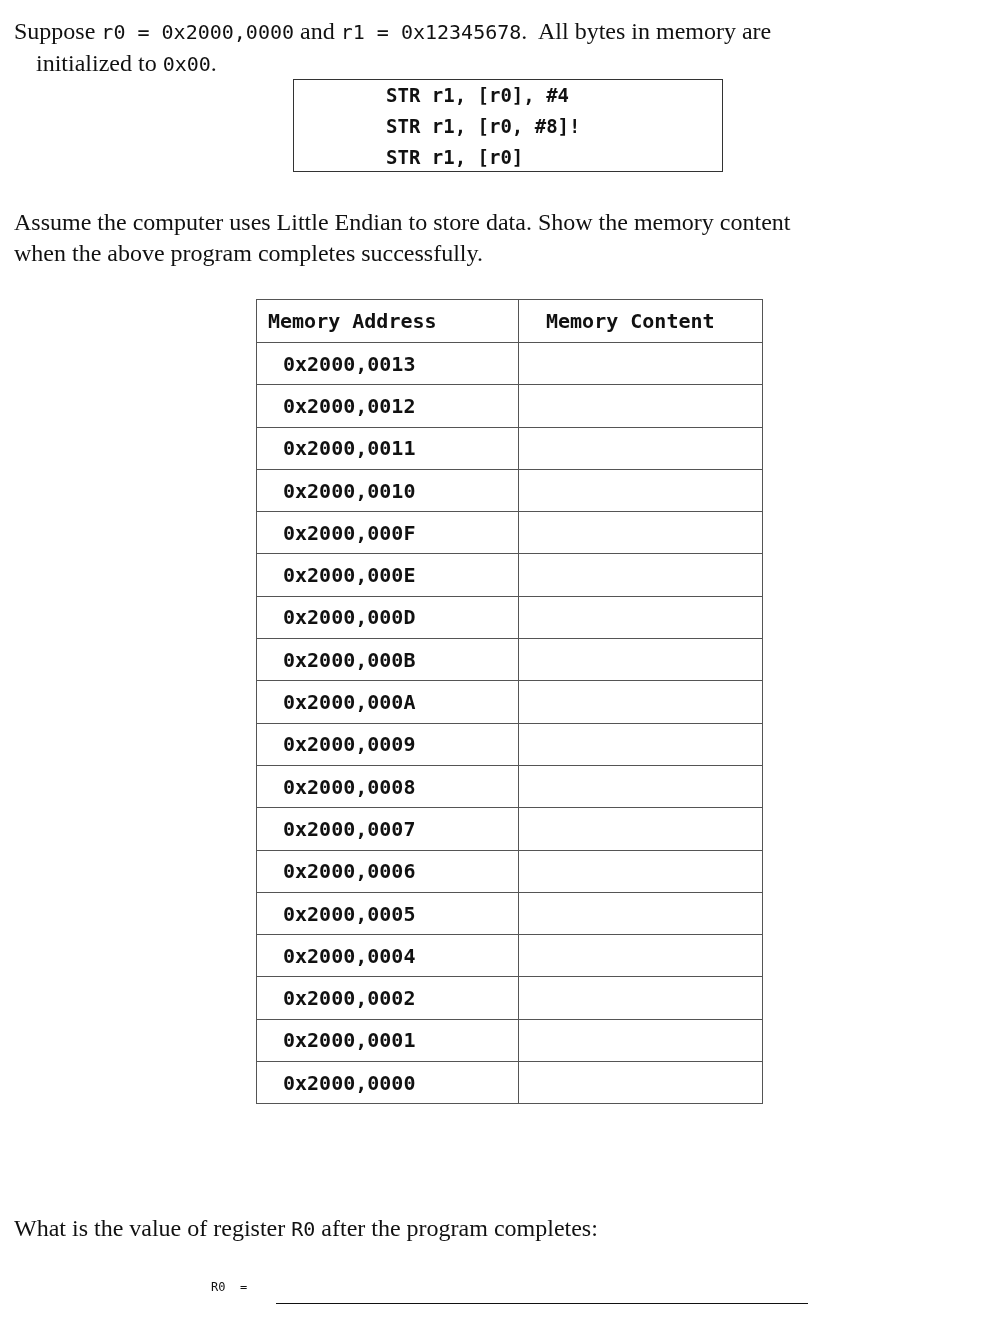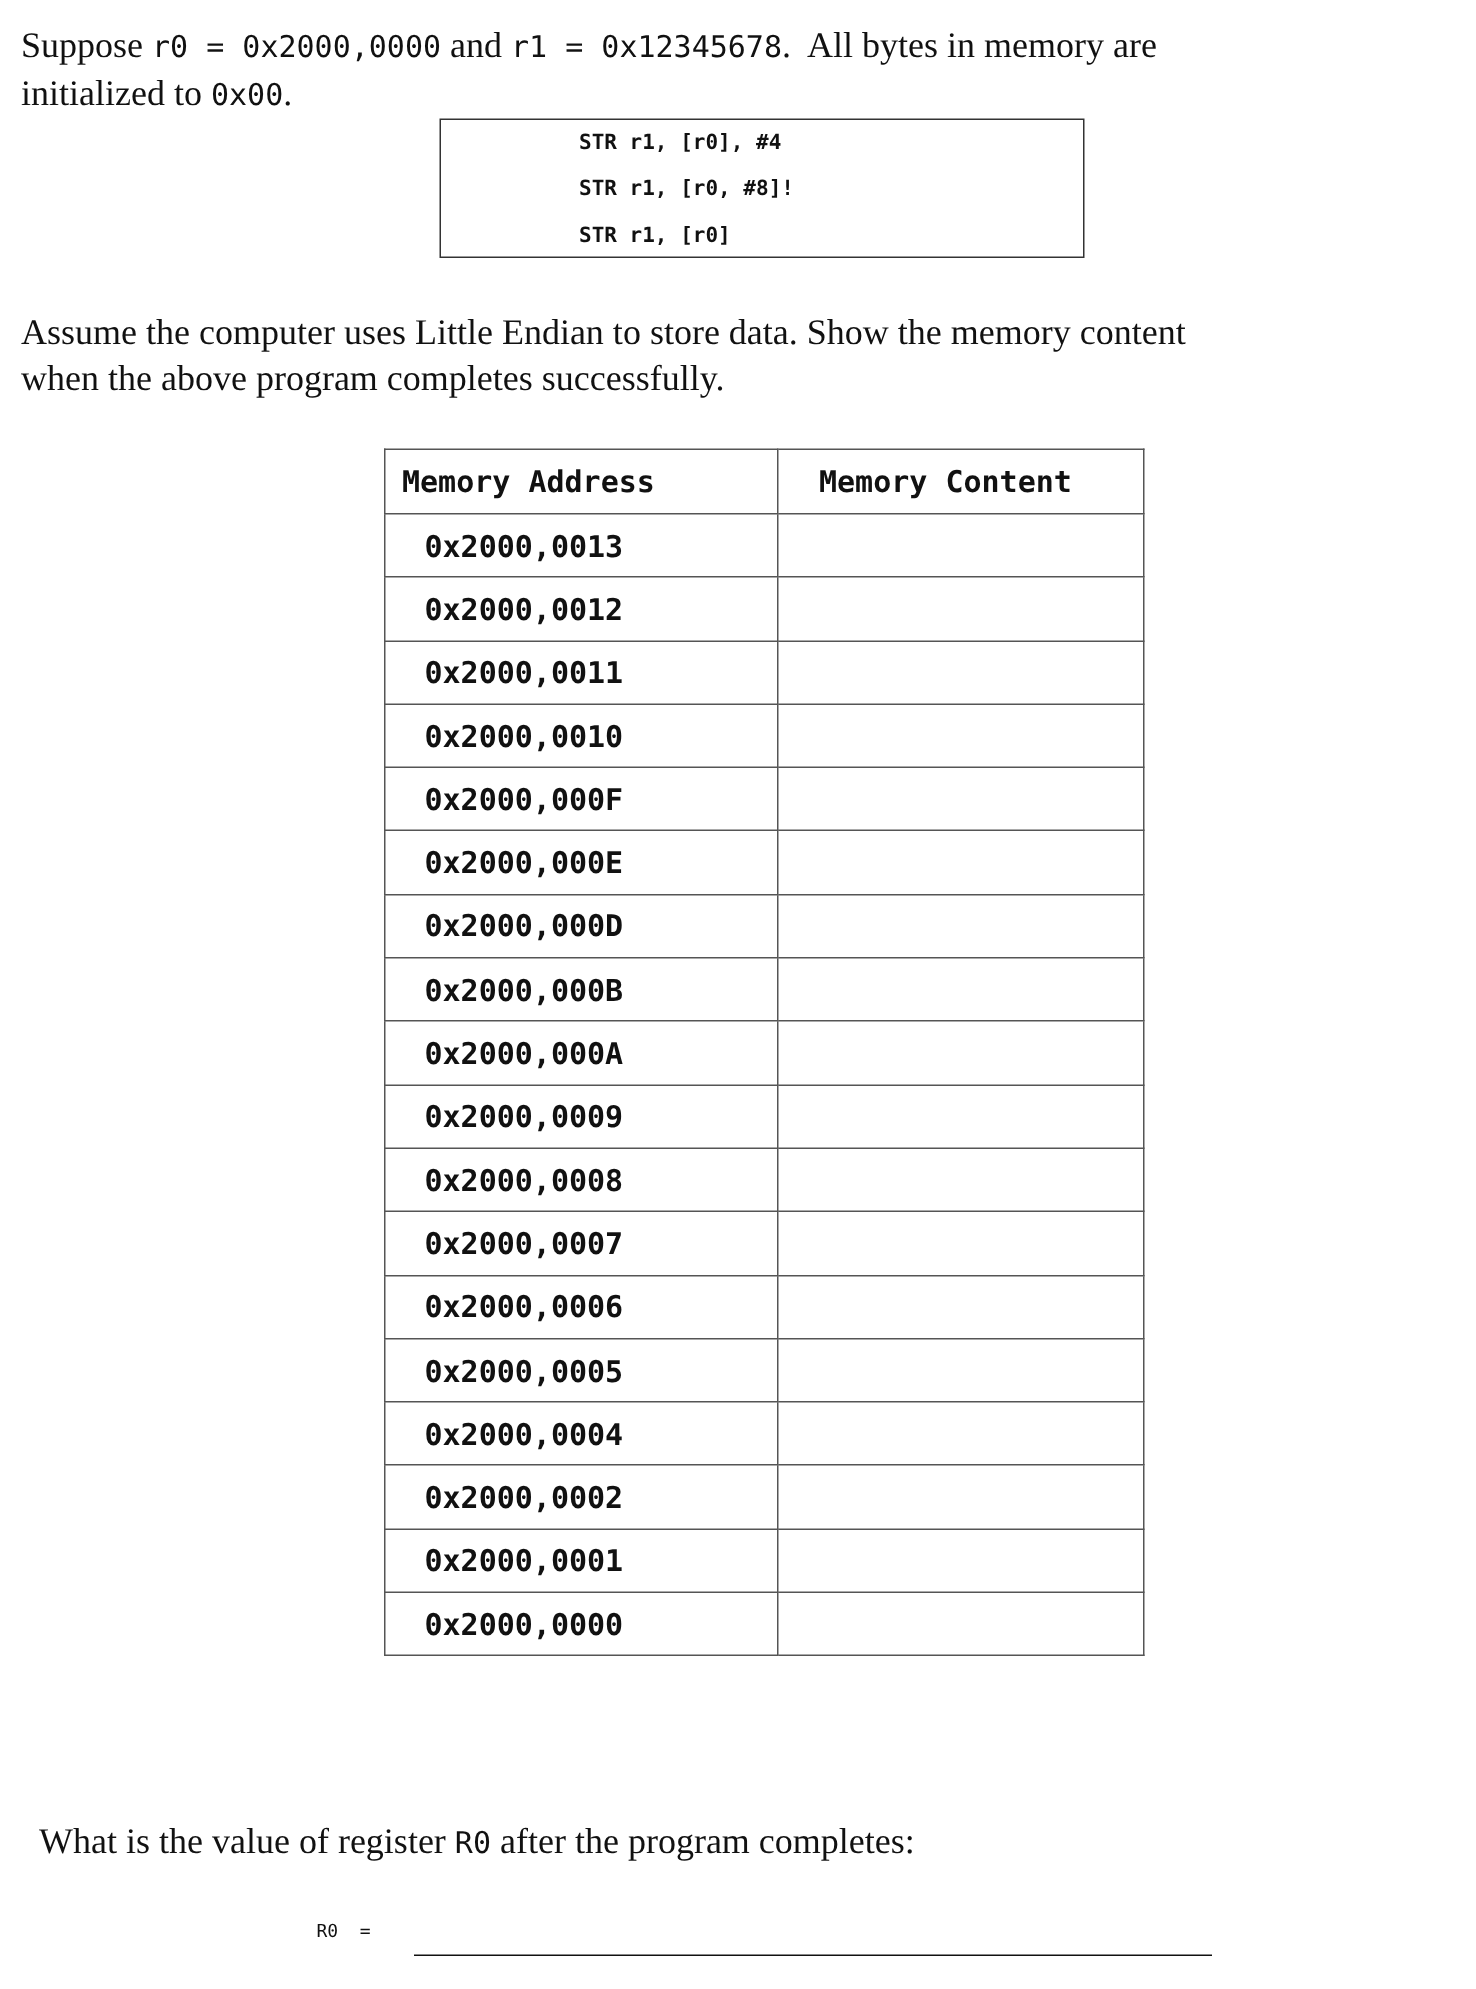--- a/index.html
+++ b/index.html
@@ -2,38 +2,38 @@
 <html><head>
 <meta charset="utf-8">
 <style>
   html,body{margin:0;padding:0;background:#fff;}
   body{width:984px;height:1326px;position:relative;overflow:hidden;color:#111;
     font-family:"DejaVu Serif","Liberation Serif",serif;}
   .serif{font-family:"Liberation Serif","DejaVu Serif",serif;font-size:24px;}
   .p{position:absolute;left:14px;line-height:31px;}
   .inline-mono{font-family:"DejaVu Sans Mono","Liberation Mono",monospace;font-size:20px;}
   .codebox{position:absolute;left:293px;top:79px;width:430px;height:93px;border:1.5px solid #333;box-sizing:border-box;}
-  .codeline{position:absolute;left:92px;font-family:"DejaVu Sans Mono","Liberation Mono",monospace;font-weight:bold;font-size:14px;line-height:31px;white-space:pre;}
+  .codeline{position:absolute;left:92px;font-family:"DejaVu Sans Mono","Liberation Mono",monospace;font-weight:bold;font-size:19px;line-height:31px;white-space:pre;}
   table.mem{position:absolute;left:256px;top:299px;border-collapse:collapse;}
   table.mem td,table.mem th{border:1.5px solid #555;font-family:"DejaVu Sans Mono","Liberation Mono",monospace;font-weight:bold;font-size:20px;padding:0;}
   table.mem th{height:42px;text-align:left;padding-left:11px;}
   table.mem th.c2{padding-left:27px;}
   table.mem td.addr{width:262px;text-align:left;padding-left:26px;box-sizing:border-box;}
   table.mem td.cont{width:243px;}
   table.mem tr.row td{height:41.3px;}
   .r0label{position:absolute;left:211px;top:1280px;font-family:"DejaVu Sans Mono","Liberation Mono",monospace;font-size:12px;}
   .r0line{position:absolute;left:276px;top:1303px;width:532px;border-bottom:1.5px solid #111;height:0;}
 </style>
 </head>
 <body>
 
 <div class="p serif" style="top:16px;">
   <span>Suppose </span><span class="inline-mono">r0</span><span class="inline-mono" style="white-space:pre"> = </span><span class="inline-mono">0x2000,0000</span><span> and </span><span class="inline-mono">r1</span><span class="inline-mono" style="white-space:pre"> = </span><span class="inline-mono">0x12345678</span><span style="white-space:pre">.  All bytes in memory are</span>
 </div>
-<div class="p serif" style="top:48px;">
+<div class="p serif" style="top:48px;margin-left:22px;">
   <span>initialized to </span><span class="inline-mono">0x00</span><span>.</span>
 </div>
 
 <div class="codebox">
   <div class="codeline" style="top:0px;">STR r1, [r0], #4</div>
   <div class="codeline" style="top:31px;">STR r1, [r0, #8]!</div>
   <div class="codeline" style="top:62px;">STR r1, [r0]</div>
 </div>
 
 <div class="p serif" style="top:207px;">Assume the computer uses Little Endian to store data. Show the memory content</div>
@@ -115,18 +115,18 @@
         <td class="addr">0x2000,0001</td>
         <td class="cont"></td>
       </tr>
       <tr class="row">
         <td class="addr">0x2000,0000</td>
         <td class="cont"></td>
       </tr>
     </tbody>
 </table>
 
-<div class="p serif" style="top:1213px;margin-left:12px;">
+<div class="p serif" style="top:1213px;">
   <span>What is the value of register </span><span class="inline-mono">R0</span><span> after the program completes:</span>
 </div>
 
 <div class="r0label" style="white-space:pre">R0  =</div>
 <div class="r0line"></div>
 
 </body></html>

